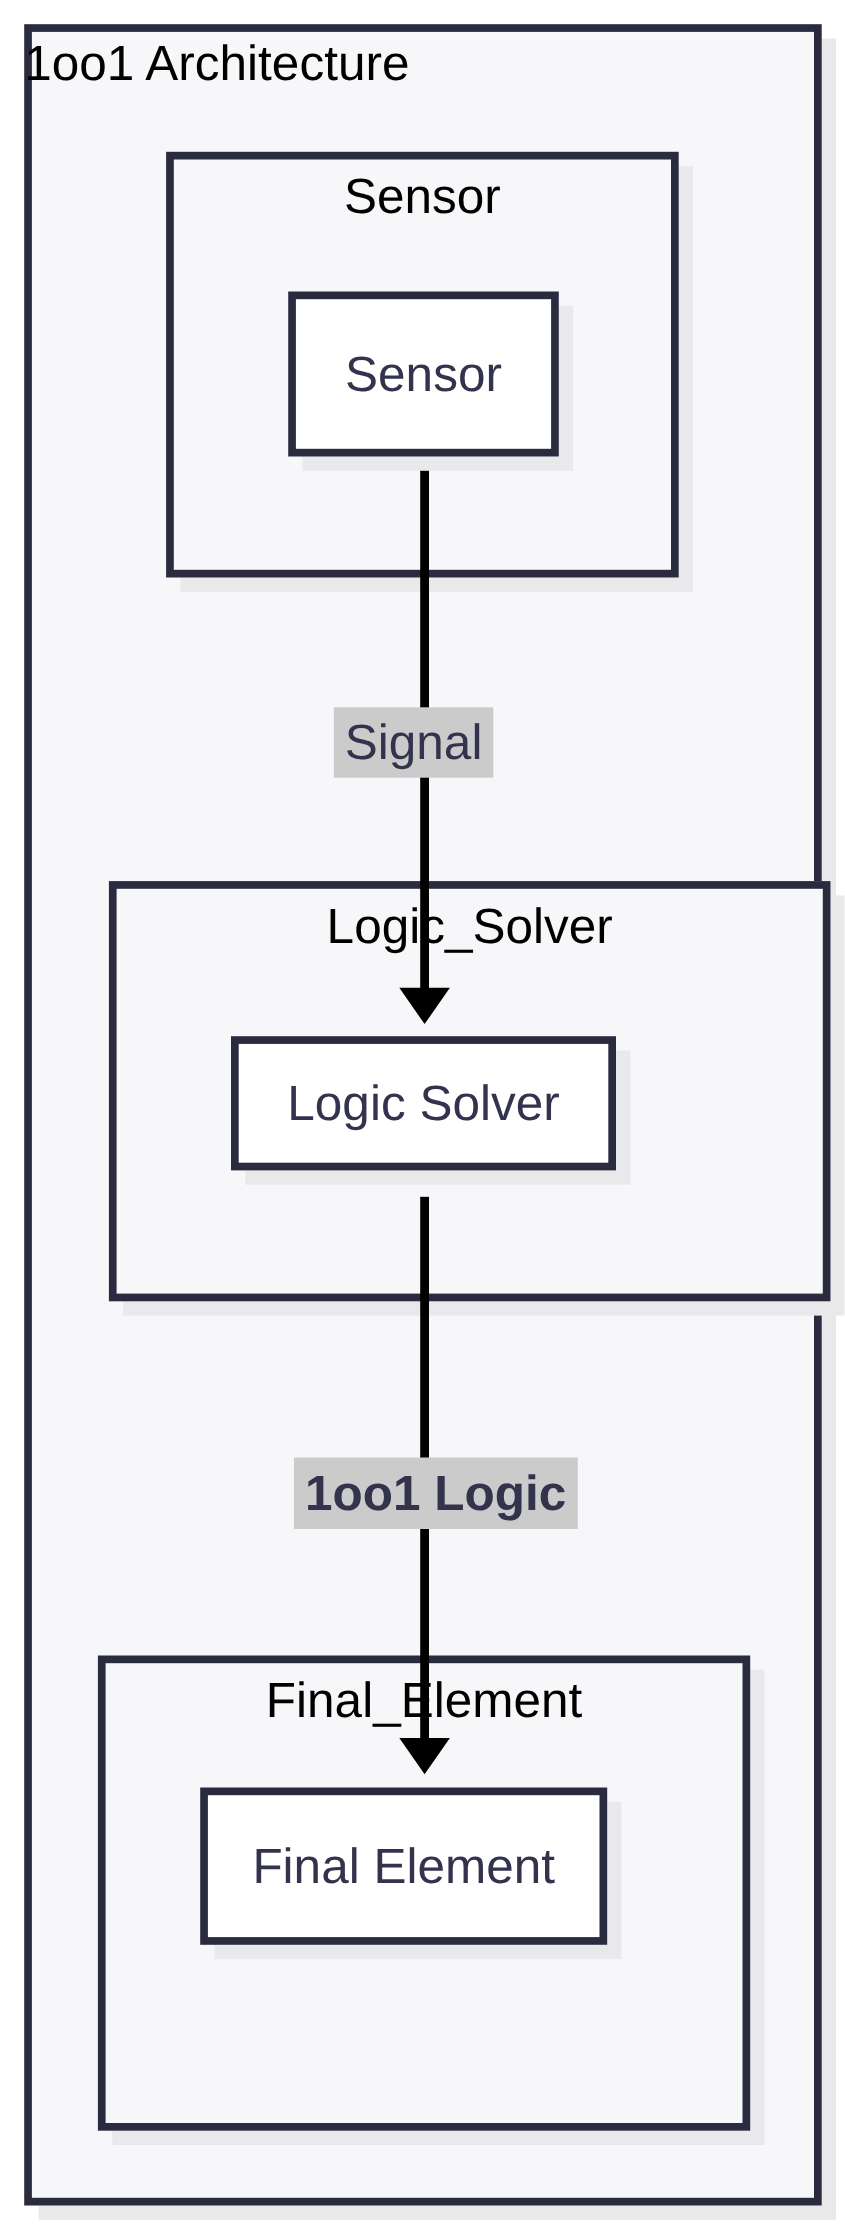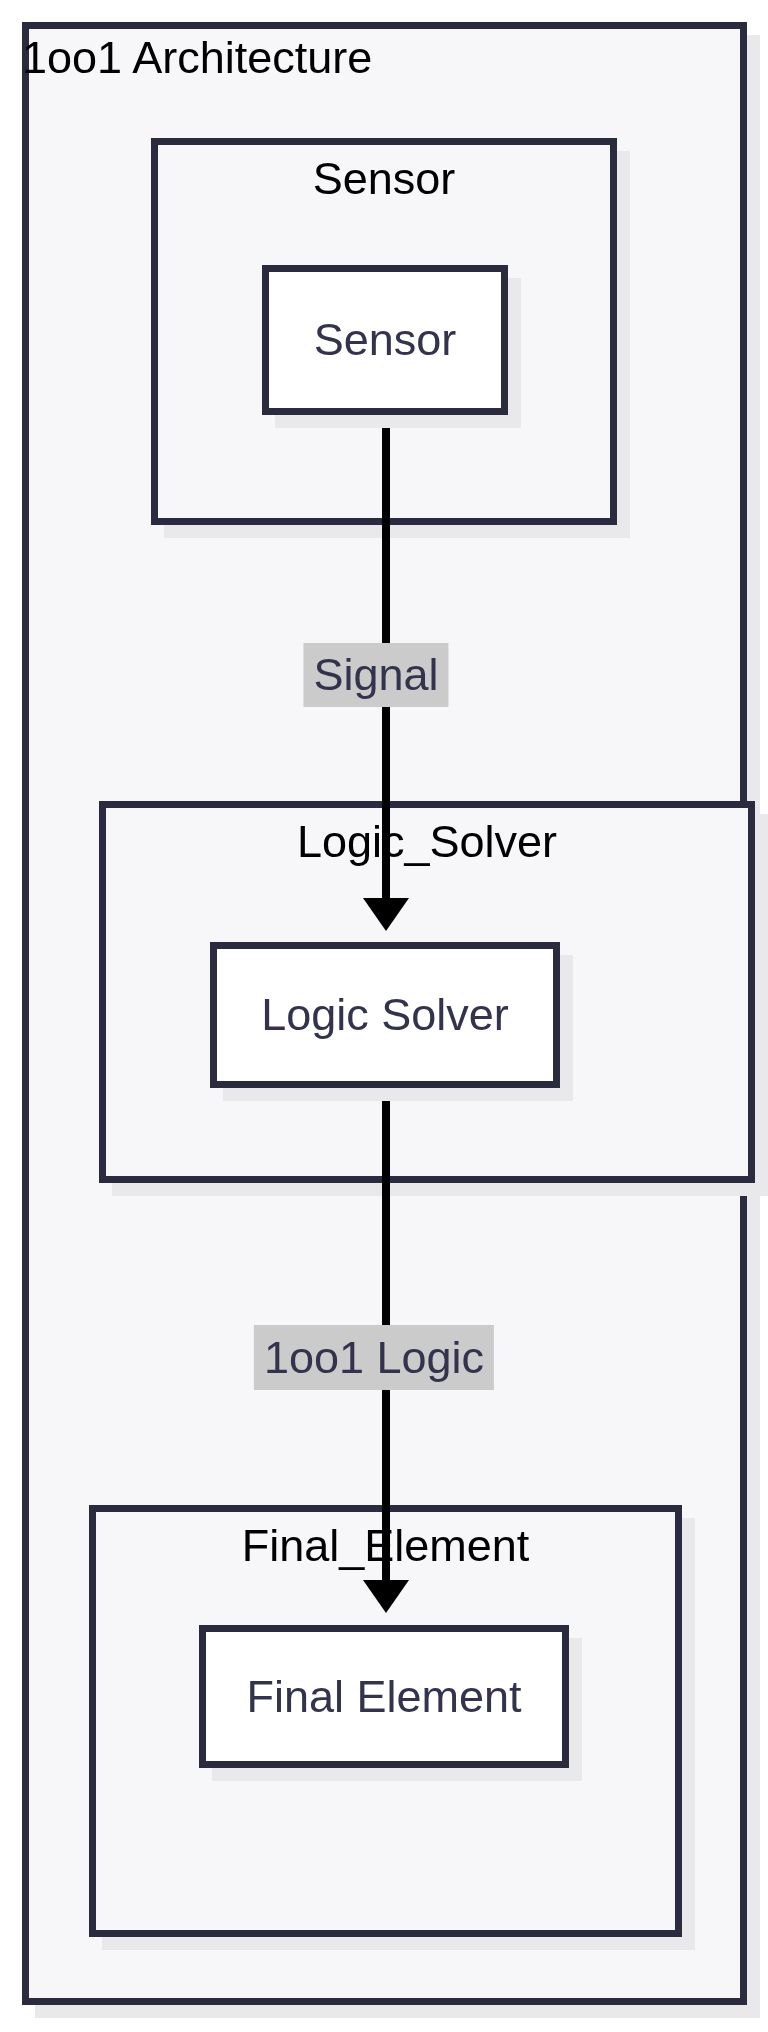--- a/index.html
+++ b/index.html
@@ -47,22 +47,22 @@
   }
   .node{
     position:absolute;box-sizing:border-box;z-index:2;
     border:7px solid var(--border);
     background:var(--node-fill);
     box-shadow:13px 13px 0 var(--shadow);
     display:flex;align-items:center;justify-content:center;
     font-size:45px;color:var(--node-text);
   }
   .node-sensor{left:262px;top:265px;width:246px;height:150px;}
-  .node-logic{left:210px;top:942px;width:350px;height:146px;}
-  .node-final{left:199px;top:1625px;width:370px;height:143px;}
+  .node-logic{left:210px;top:942px;width:350px;height:122px;}
+  .node-final{left:182px;top:1625px;width:370px;height:143px;}
   .connector{
     position:absolute;width:8px;z-index:1;
     background:var(--connector);
   }
   .connector-1{left:382px;top:415px;height:490px;}
   .connector-2{left:382px;top:1088px;height:499px;}
   .arrowhead{
     position:absolute;width:0;height:0;z-index:1;
     border-left:23px solid transparent;
     border-right:23px solid transparent;
@@ -70,21 +70,21 @@
   }
   .arrowhead-1{left:363px;top:898px;}
   .arrowhead-2{left:363px;top:1580px;}
   .edge-label{
     position:absolute;z-index:3;transform:translateX(-50%);
     background:var(--edge-label-bg);color:var(--node-text);
     font-size:45px;line-height:64px;height:64px;
     padding:0 10px;white-space:nowrap;
   }
   .edge-label-1{left:376px;top:643px;}
-  .edge-label-2{left:374px;top:1325px;height:65px;line-height:65px;}
+  .edge-label-2{left:396px;top:1325px;height:65px;line-height:65px;font-weight:bold;}
 </style>
 </head>
 <body>
 
 <div class="canvas">
 
   <div class="frame outer-frame"></div>
 
   <div class="diagram-title">1oo1 Architecture</div>
 

